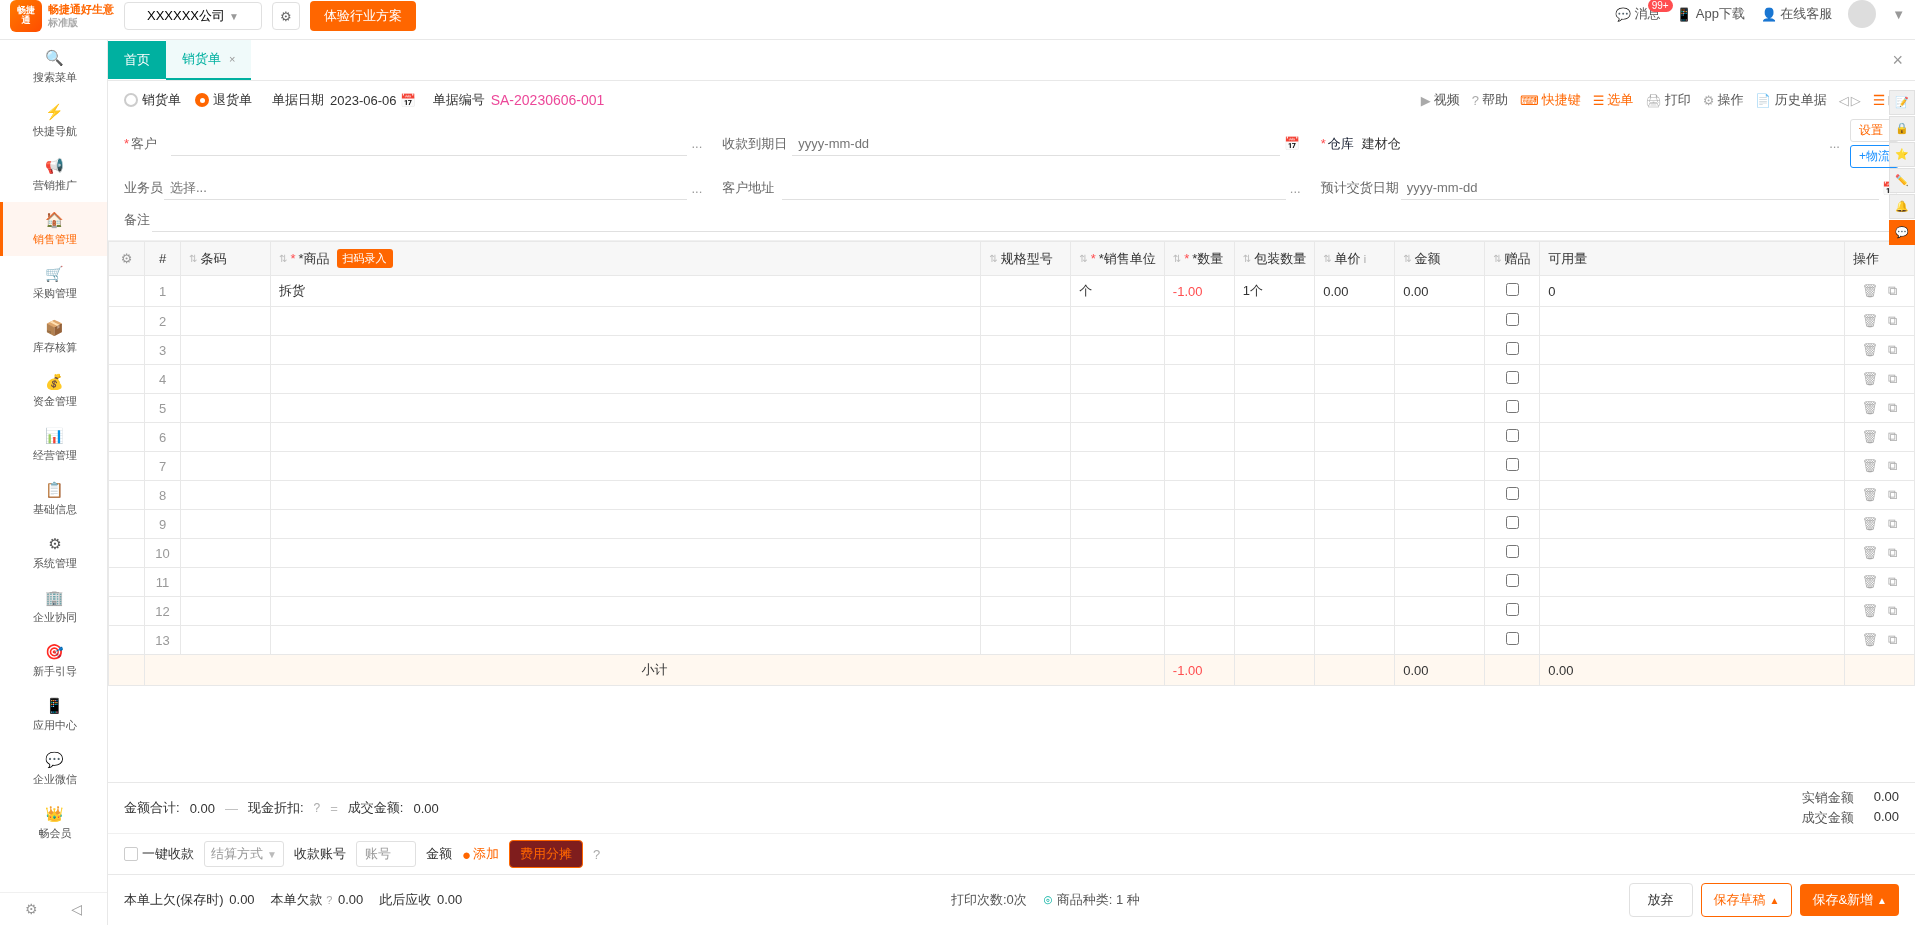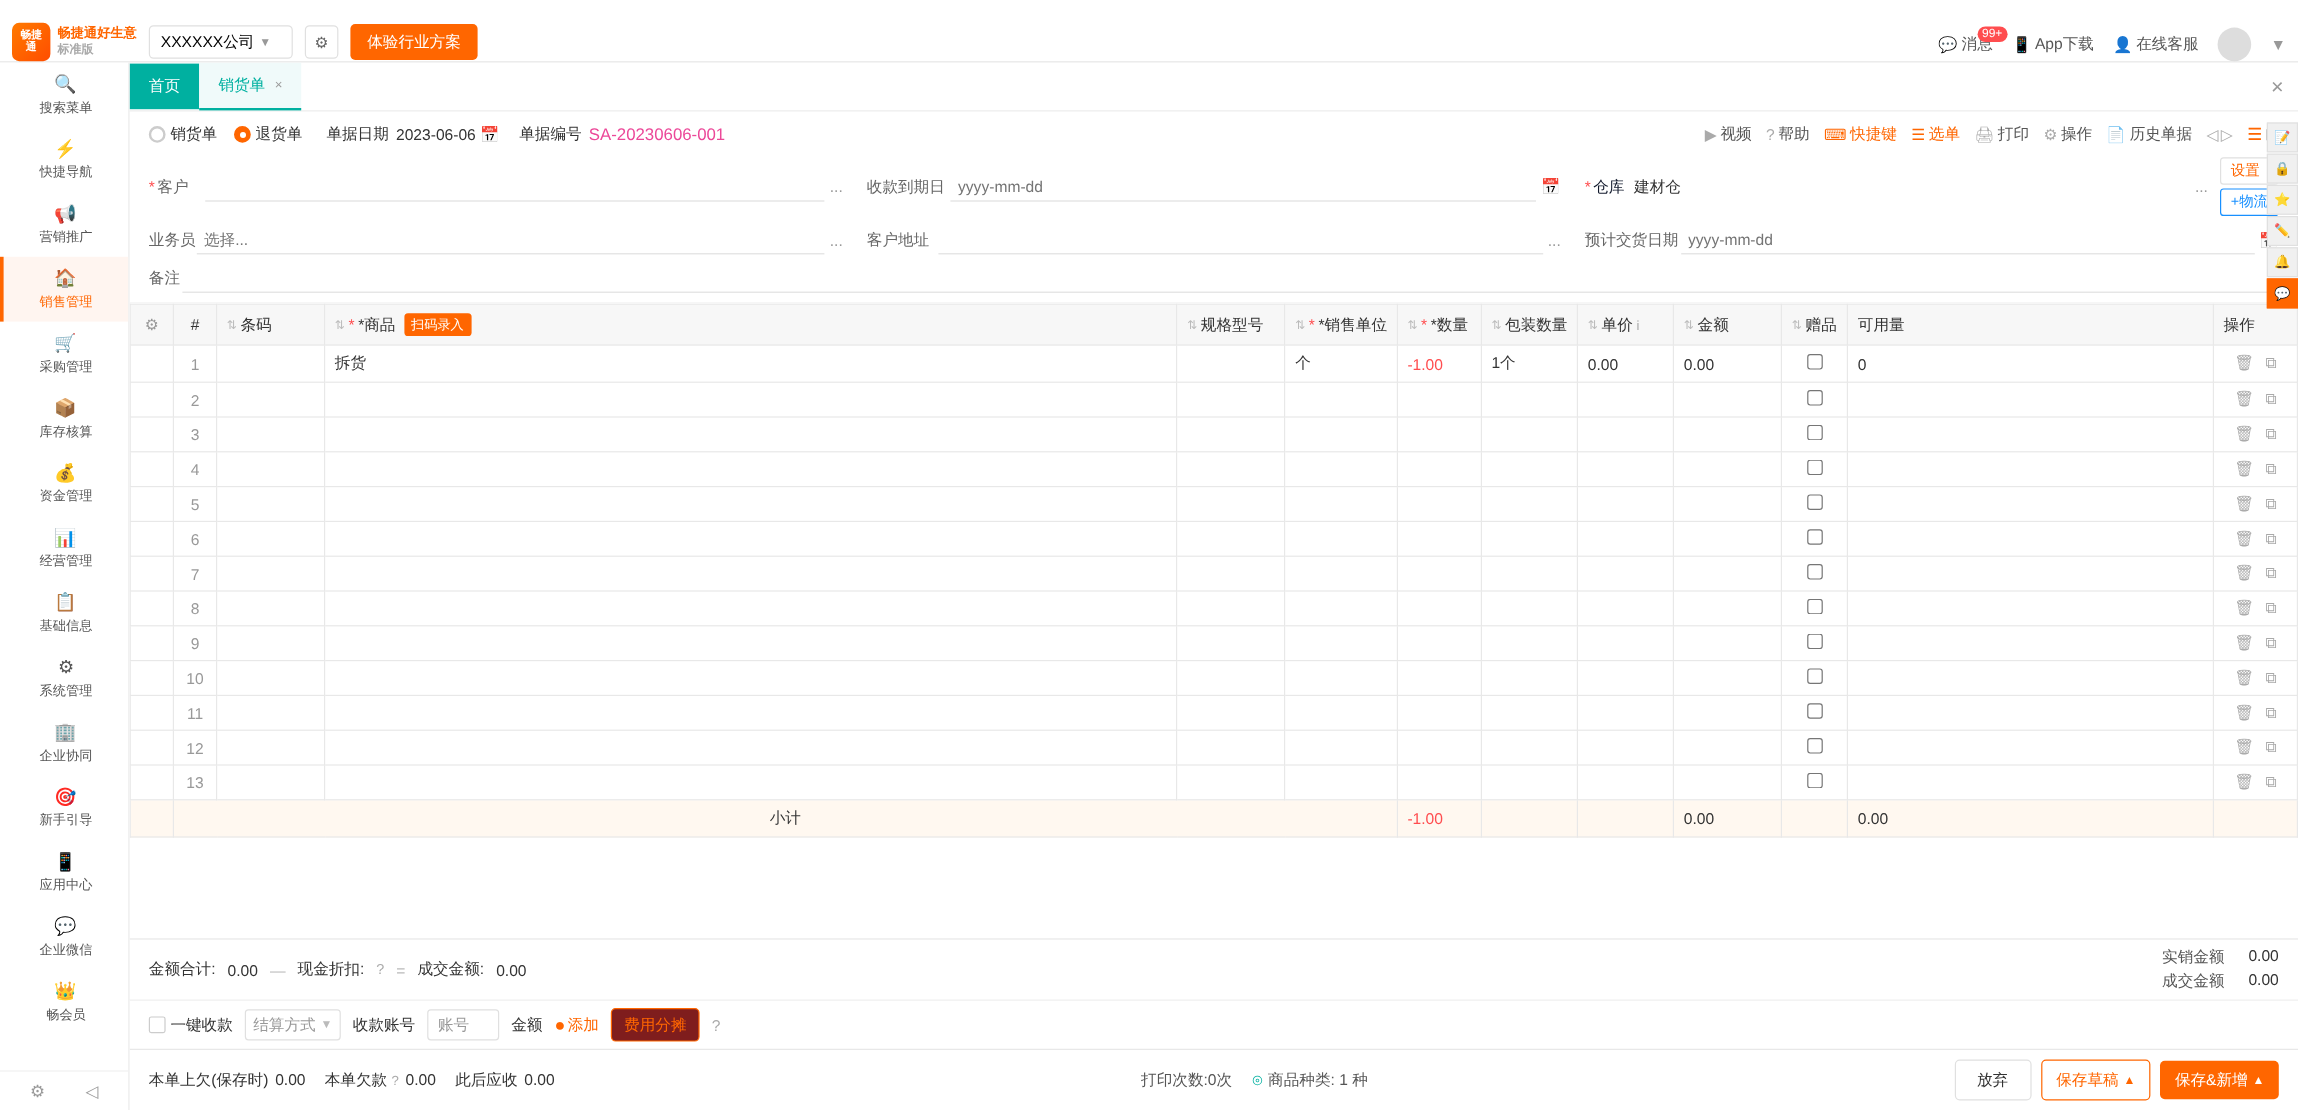--- a/index.html
+++ b/index.html
@@ -5,27 +5,27 @@
     * { box-sizing: border-box; margin: 0; padding: 0; font-family: 'Microsoft YaHei', Arial, sans-serif; font-size: 13px; }
     body { background: #f5f5f5; width: 1915px; height: 925px; overflow: hidden; display: flex; flex-direction: column; }
     table { width: 100%; border-collapse: collapse; }
     thead tr { background: #f7f7f7; }
     th { border: 1px solid #e8e8e8; padding: 7px 8px; text-align: left; color: #333; font-weight: normal; white-space: nowrap; font-size: 13px; }
     td { border: 1px solid #e8e8e8; padding: 6px 8px; color: #333; font-size: 13px; white-space: nowrap; }
   </style>
 </head>
 <body>
 
-<div style="height:52px;background:#fff;display:flex;align-items:flex-end;padding:0 10px;border-bottom:1px solid #e8e8e8;justify-content:space-between;flex-shrink:0;">
+<div style="height:40px;background:#fff;display:flex;align-items:flex-start;padding:0 10px;border-bottom:1px solid #e8e8e8;justify-content:space-between;flex-shrink:0;">
   <div style="display:flex;align-items:center;gap:10px;">
     <div style="display:flex;align-items:center;gap:6px;">
       <div style="width:32px;height:32px;background:linear-gradient(135deg,#ff7a00,#ff4d00);border-radius:6px;display:flex;align-items:center;justify-content:center;color:#fff;font-size:9px;font-weight:bold;line-height:1.1;text-align:center;">畅捷<br>通</div>
       <div style="color:#ff6600;font-size:11px;font-weight:bold;line-height:1.2;">畅捷通好生意<br><span style="font-size:10px;color:#aaa;">标准版</span></div>
     </div>
-    <div style="display:flex;align-items:center;gap:4px;border:1px solid #e0e0e0;border-radius:4px;padding:4px 9px;background:#fff;cursor:pointer;min-width:120px;">
+    <div style="display:flex;align-items:center;gap:4px;border:1px solid #e0e0e0;border-radius:4px;padding:4px 22px;background:#fff;cursor:pointer;min-width:120px;">
       <span>XXXXXX公司</span>
       <span style="color:#999;font-size:10px;">▼</span>
     </div>
     <div style="width:28px;height:28px;border:1px solid #e0e0e0;border-radius:4px;display:flex;align-items:center;justify-content:center;cursor:pointer;color:#666;">⚙</div>
     <button style="background:#ff6600;color:#fff;border:none;border-radius:4px;padding:6px 14px;cursor:pointer;font-size:13px;">体验行业方案</button>
   </div>
   <div style="display:flex;align-items:center;gap:16px;">
     <div style="display:flex;align-items:center;gap:3px;color:#555;cursor:pointer;position:relative;">
       <span>💬</span>
       <span>消息</span>

